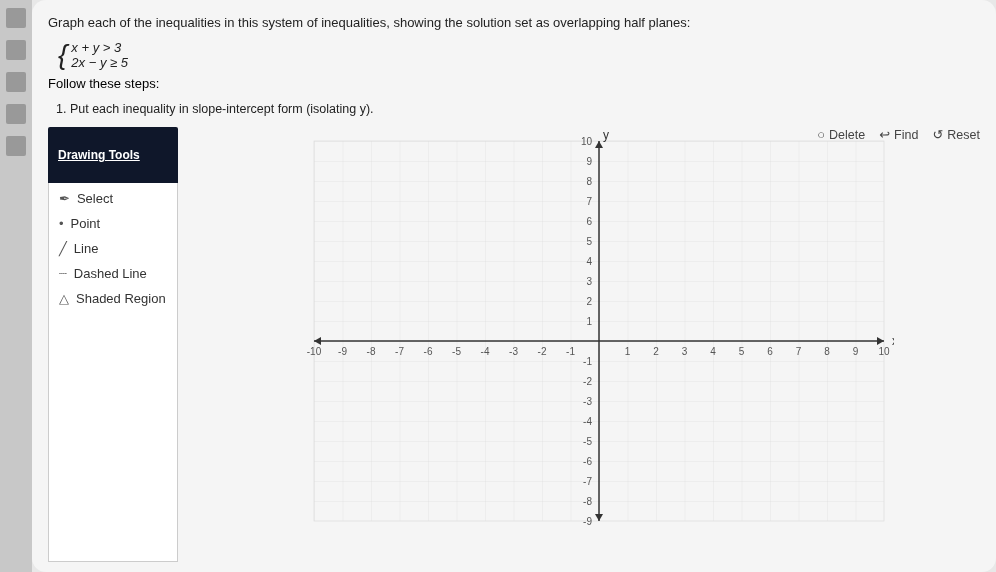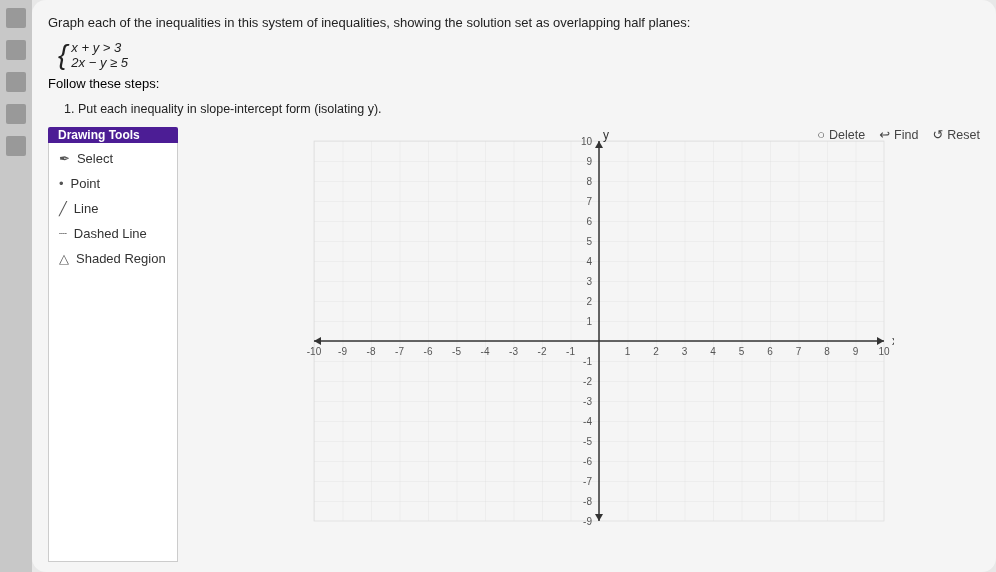--- a/index.html
+++ b/index.html
@@ -67,47 +67,48 @@
       font-weight: 100;
     }
     .follow-steps {
       font-size: 13px;
       color: #000000;
       margin-bottom: 8px;
     }
     .steps-list {
       font-size: 12.5px;
       color: #222;
-      margin-left: 16px;
+      margin-left: 8px;
       margin-bottom: 8px;
       line-height: 1.6;
     }
 
     
     .working-area {
       display: flex;
       flex: 1;
       gap: 0;
       position: relative;
     }
 
     
     .drawing-tools {
       width: 130px;
       flex-shrink: 0;
       display: flex;
       flex-direction: column;
     }
     .tools-header {
-      background: #4c1d95;
+      background: #0f172a;
       color: white;
       font-size: 12px;
       font-weight: bold;
-      padding: 1px 10px;
+      padding: 21px 10px;
       border-radius: 2px 2px 0 0;
+      text-decoration: underline;
     }
     .tools-body {
       background: white;
       border: 1px solid #ccc;
       border-top: none;
       flex: 1;
       padding: 8px 10px;
       display: flex;
       flex-direction: column;
       gap: 10px;

